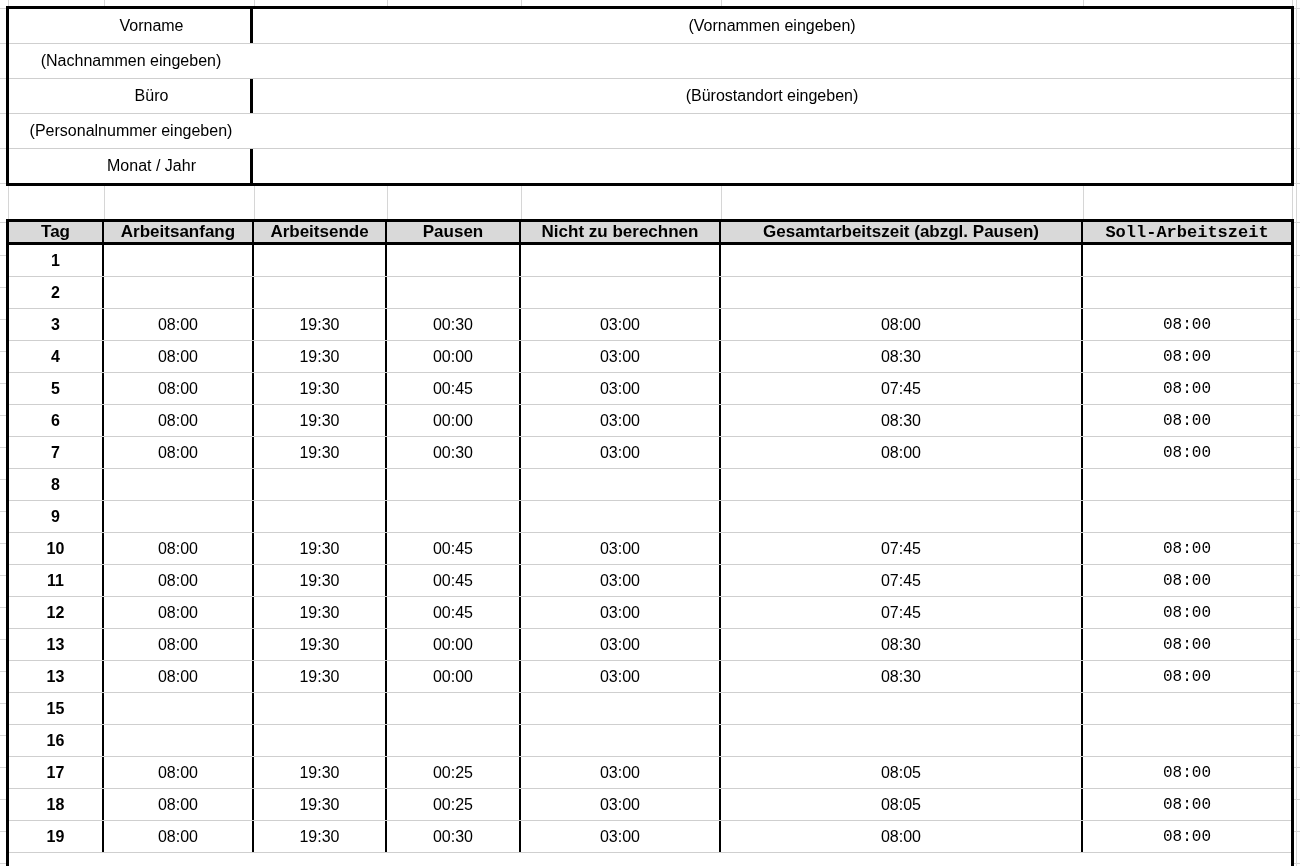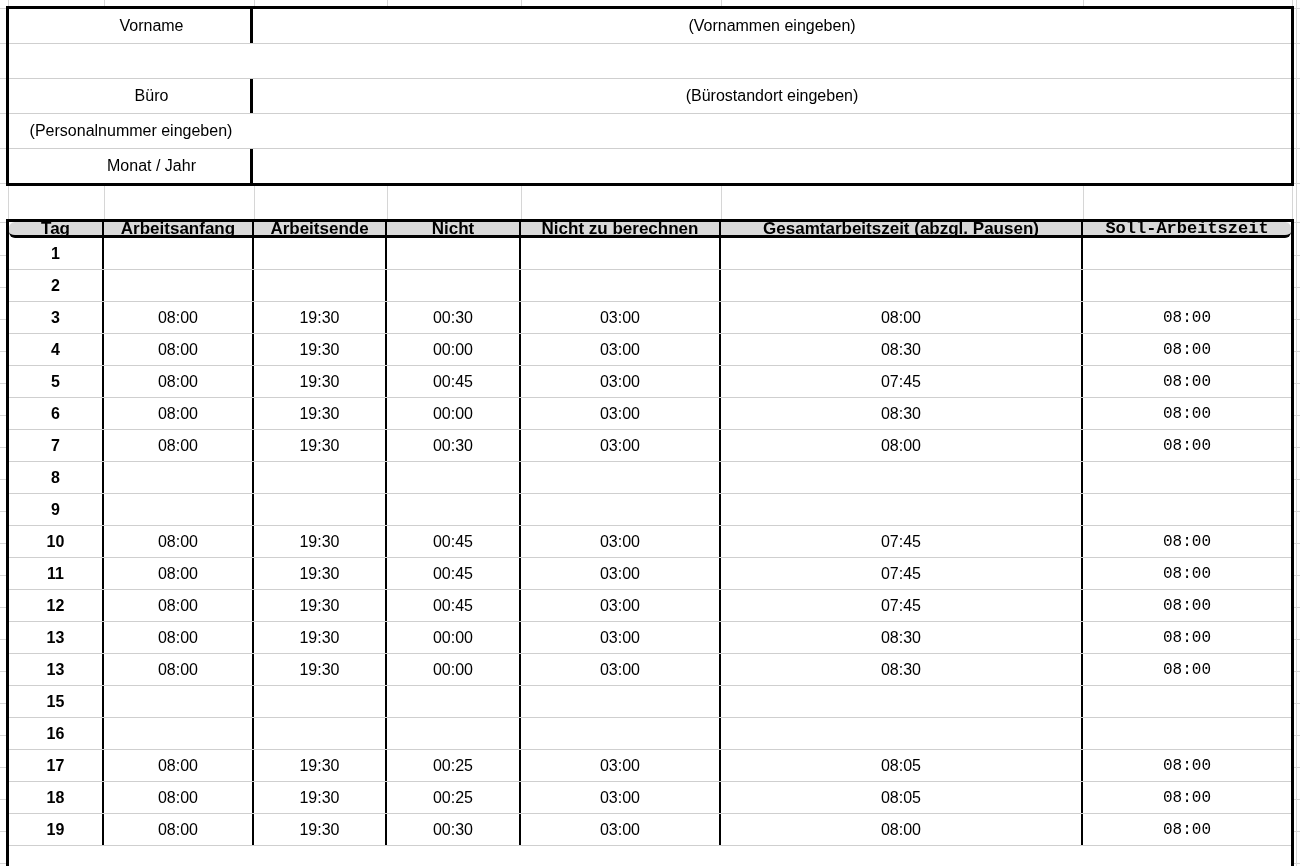--- a/index.html
+++ b/index.html
@@ -28,23 +28,23 @@
   .fvalue{display:flex;align-items:center;justify-content:center;font-size:16px;}
 
   
   #main-table{
     position:absolute;left:6px;top:219px;width:1288px;height:647px;
     box-sizing:border-box;border:3px solid var(--border,#000);border-bottom:none;
     background:#fff;
   }
   .grid-cols{display:grid;grid-template-columns:95px 150px 133px 134px 200px 362px 1fr;}
   .thead{
-    height:16px;box-sizing:border-box;background:var(--headfill,#D9D9D9);
+    height:23px;box-sizing:border-box;background:var(--headfill,#D9D9D9);
     border-bottom:3px solid var(--border,#000);
-    font-weight:bold;font-size:17px;border-radius:6px;
+    font-weight:bold;font-size:17px;
   }
   .trow{height:32px;box-sizing:border-box;border-bottom:1px solid var(--rowline,#CFCFCF);font-size:16px;}
   .cell{
     display:flex;align-items:center;justify-content:center;
     box-sizing:border-box;border-right:2px solid var(--border,#000);
     white-space:nowrap;overflow:hidden;
   }
   .cell.last{border-right:none;font-family:Liberation Mono, monospace;}
   .cell.tag{font-weight:bold;}
 </style>
@@ -91,40 +91,41 @@
       <div class="hline" style="top: 863px;"></div>
     </div>
 
   <div id="form-box">
     <div id="form-rows" style="display:flex;flex-direction:column;flex:1;">
         <div class="frow">
           <div class="flabel">Vorname</div>
           <div class="fvalue">(Vornammen eingeben)</div>
         </div>
         <div class="frow">
+          <div class="fvalue">(Nachnammen eingeben)</div>
         </div>
         <div class="frow">
           <div class="flabel">Büro</div>
           <div class="fvalue">(Bürostandort eingeben)</div>
         </div>
         <div class="frow">
           <div class="fvalue">(Personalnummer eingeben)</div>
         </div>
         <div class="frow lastrow">
           <div class="flabel">Monat / Jahr</div>
         </div>
       </div>
   </div>
 
   <div id="main-table">
     <div id="thead-row" class="grid-cols thead">
         <div class="cell">Tag</div>
         <div class="cell">Arbeitsanfang</div>
         <div class="cell">Arbeitsende</div>
-        <div class="cell">Nicht</div>
+        <div class="cell">Pausen</div>
         <div class="cell">Nicht zu berechnen</div>
         <div class="cell">Gesamtarbeitszeit (abzgl. Pausen)</div>
         <div class="cell last">Soll-Arbeitszeit</div>
       </div>
     <div id="tbody">
         <div class="grid-cols trow">
           <div class="cell tag">1</div>
           <div class="cell"></div>
           <div class="cell"></div>
           <div class="cell"></div>

